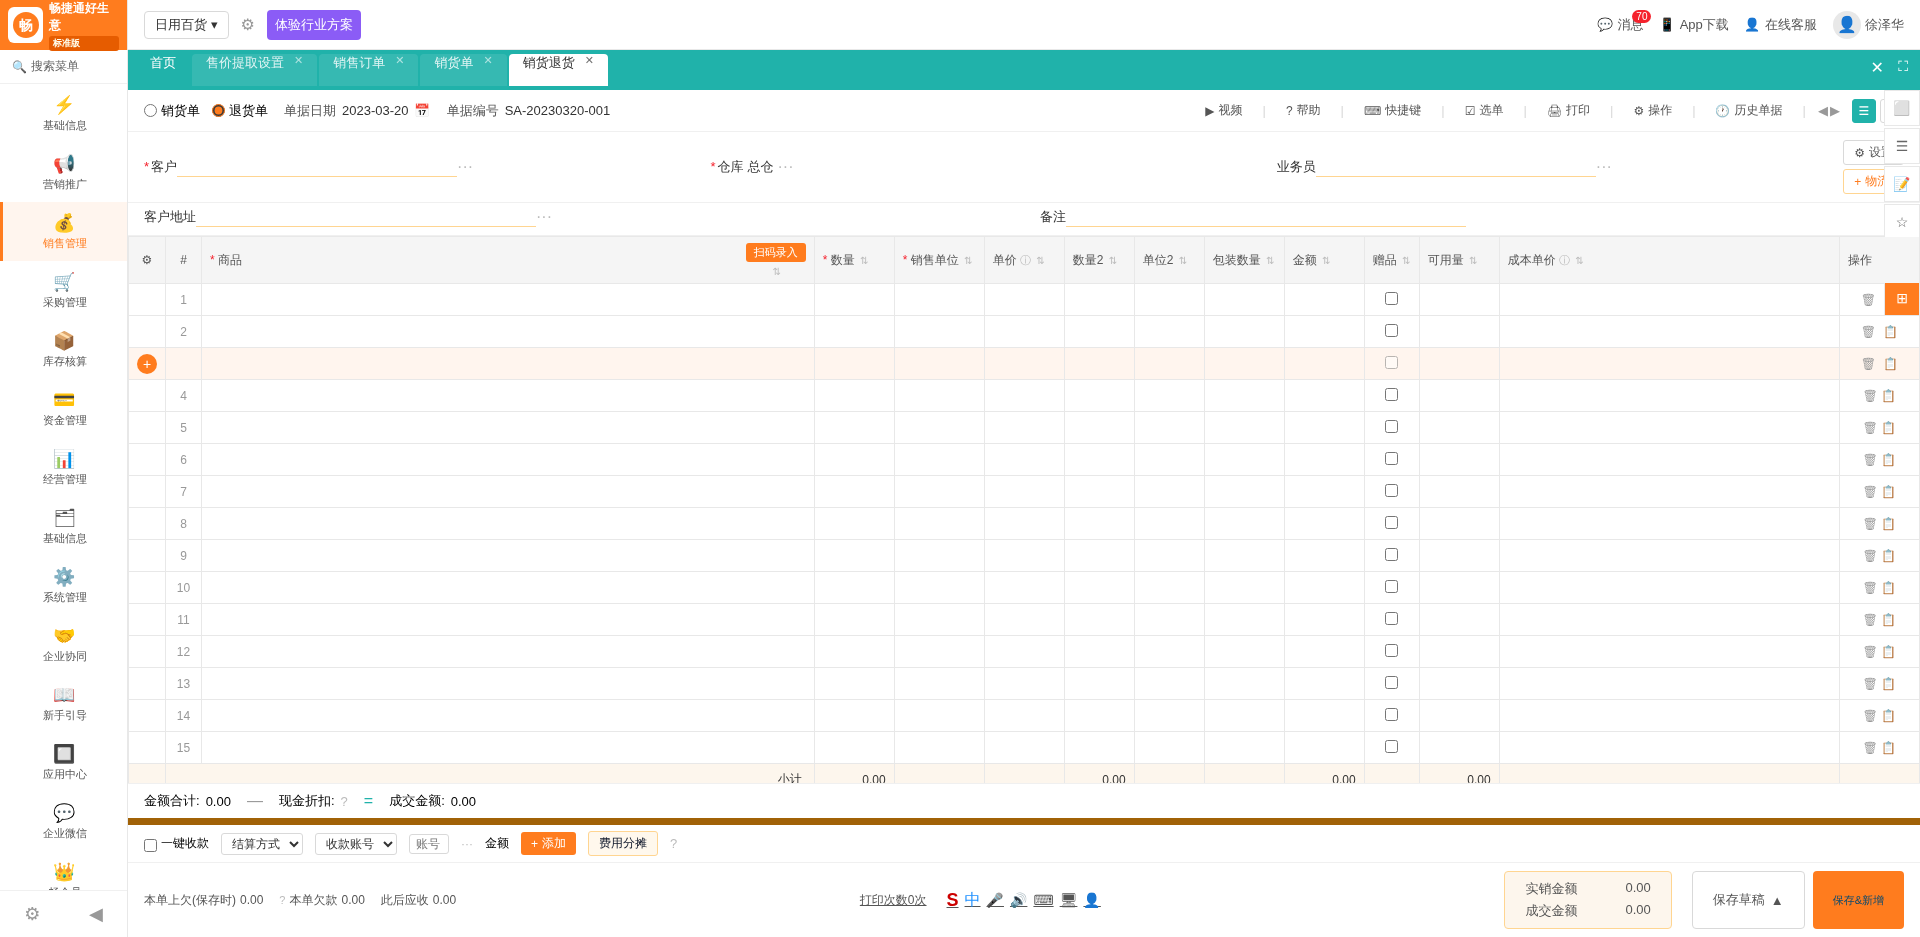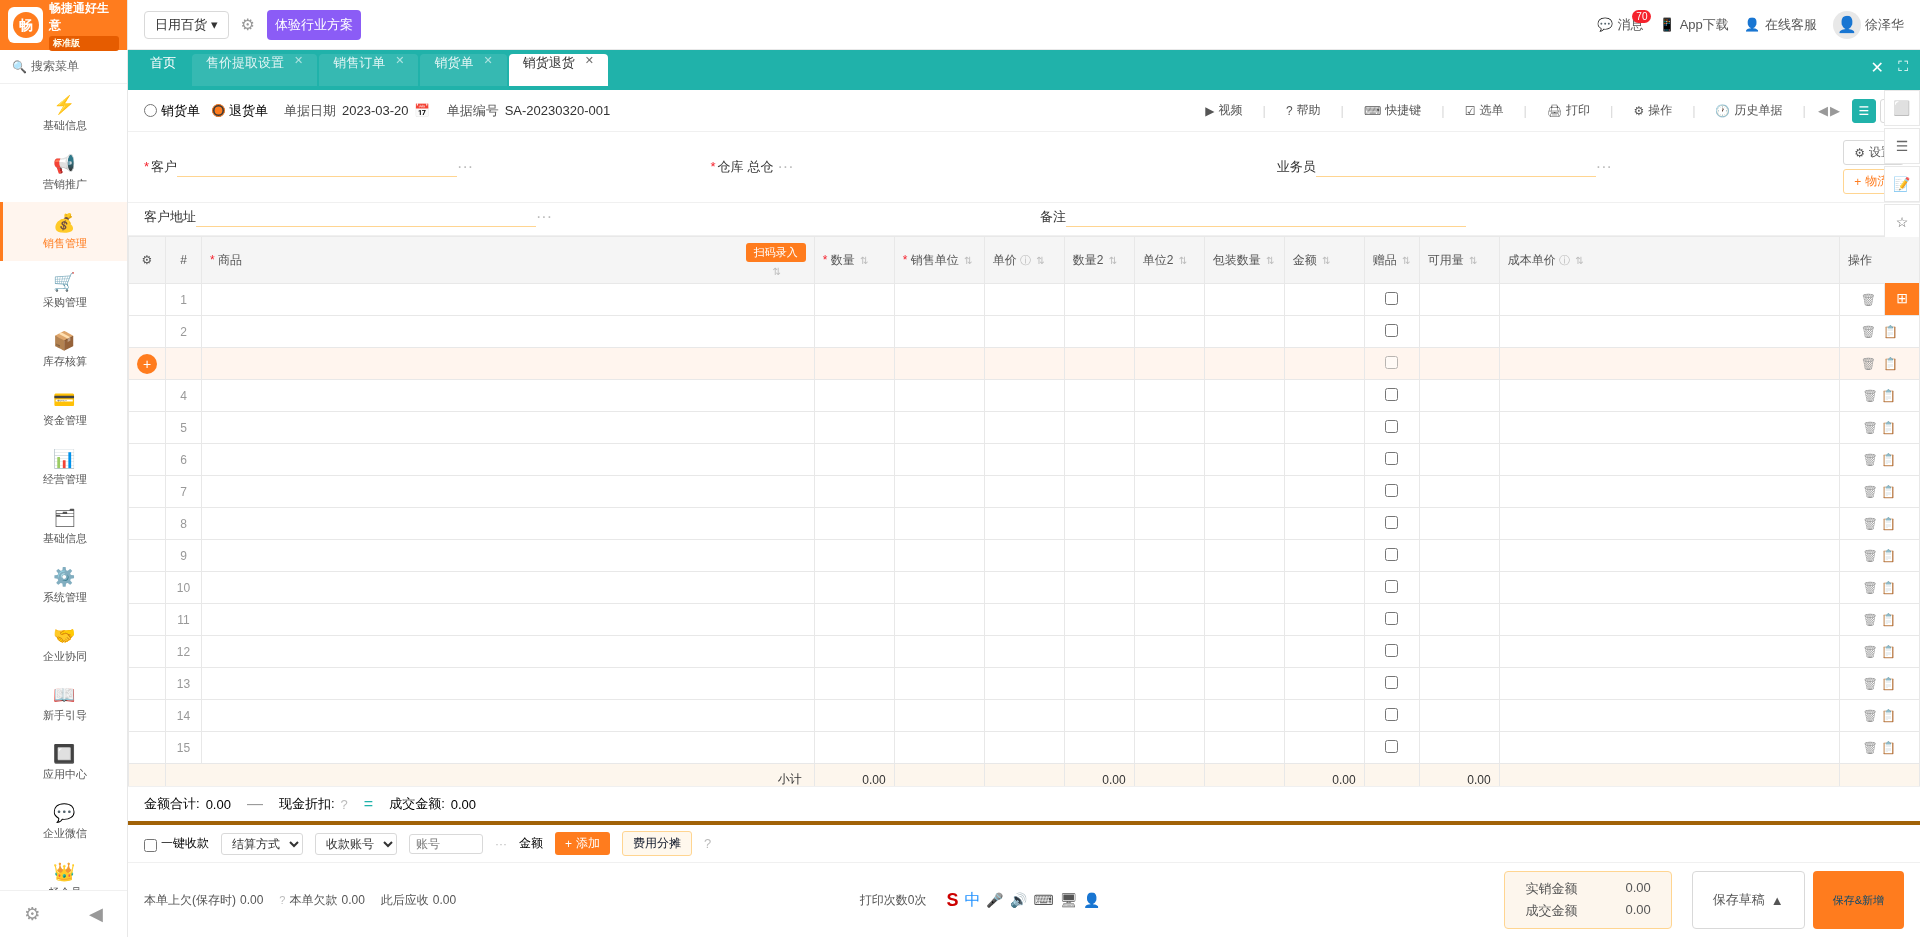--- a/index.html
+++ b/index.html
@@ -148,21 +148,21 @@
 
     .total-row { background: #fdf6ed !important; }
     .total-row td { background: #fdf6ed !important; font-weight: 500; }
 
     
     .bottom-area {
       border-top: 1px solid #f0f0f0; background: #fff;
     }
     .summary-row {
       display: flex; align-items: center; padding: 8px 16px; gap: 16px;
-      border-bottom: 4px solid #a16207; font-size: 13px;
+      border-bottom: 7px solid #a16207; font-size: 13px;
     }
     .summary-item { display: flex; align-items: center; gap: 6px; }
     .minus-icon { color: #999; font-size: 16px; }
     .equals-icon { color: #20b2aa; font-size: 16px; }
     .help-icon { color: #bbb; cursor: pointer; font-size: 13px; }
 
     .payment-row {
       display: flex; align-items: center; padding: 6px 16px; gap: 12px;
       border-bottom: 1px solid #f0f0f0; font-size: 12px;
     }
@@ -180,21 +180,21 @@
       padding: 3px 10px; font-size: 12px; cursor: pointer;
     }
 
     .footer-row {
       display: flex; align-items: center; justify-content: space-between; padding: 8px 16px;
       font-size: 12px; color: #555;
     }
     .footer-left { display: flex; align-items: center; gap: 16px; }
     .footer-item { display: flex; align-items: center; gap: 4px; }
     .footer-item .help-icon { font-size: 11px; }
-    .footer-center { display: flex; align-items: center; gap: 4px; }
+    .footer-center { display: flex; align-items: center; gap: 4px; text-decoration: underline; }
     .footer-right { display: flex; gap: 8px; }
 
     .save-draft-btn {
       background: #fff; border: 1px solid #d9d9d9; border-radius: 4px;
       padding: 8px 20px; font-size: 13px; cursor: pointer; color: #555;
       display: flex; align-items: center; gap: 6px;
     }
     .save-new-btn {
       background: #ff7c1e; color: #0c4a6e; border: none; border-radius: 4px;
       padding: 8px 20px; font-size: 11px; cursor: pointer;
@@ -834,21 +834,21 @@
         <label class="checkbox-label">
           <input type="checkbox" style="">
           <span>一键收款</span>
         </label>
         <select class="payment-select">
           <option>结算方式</option>
         </select>
         <select class="payment-select">
           <option>收款账号</option>
         </select>
-        <input type="text" class="payment-select" style="width: 74px;" placeholder="账号">
+        <input type="text" class="payment-select" style="width: 40px;" placeholder="账号">
         <span style="color:#bbb;cursor:pointer;">···</span>
         <span>金额</span>
         <button class="add-btn">
           <span>+</span>
           <span>添加</span>
         </button>
         <button class="split-btn">费用分摊</button>
         <span class="help-icon">?</span>
       </div>
 

